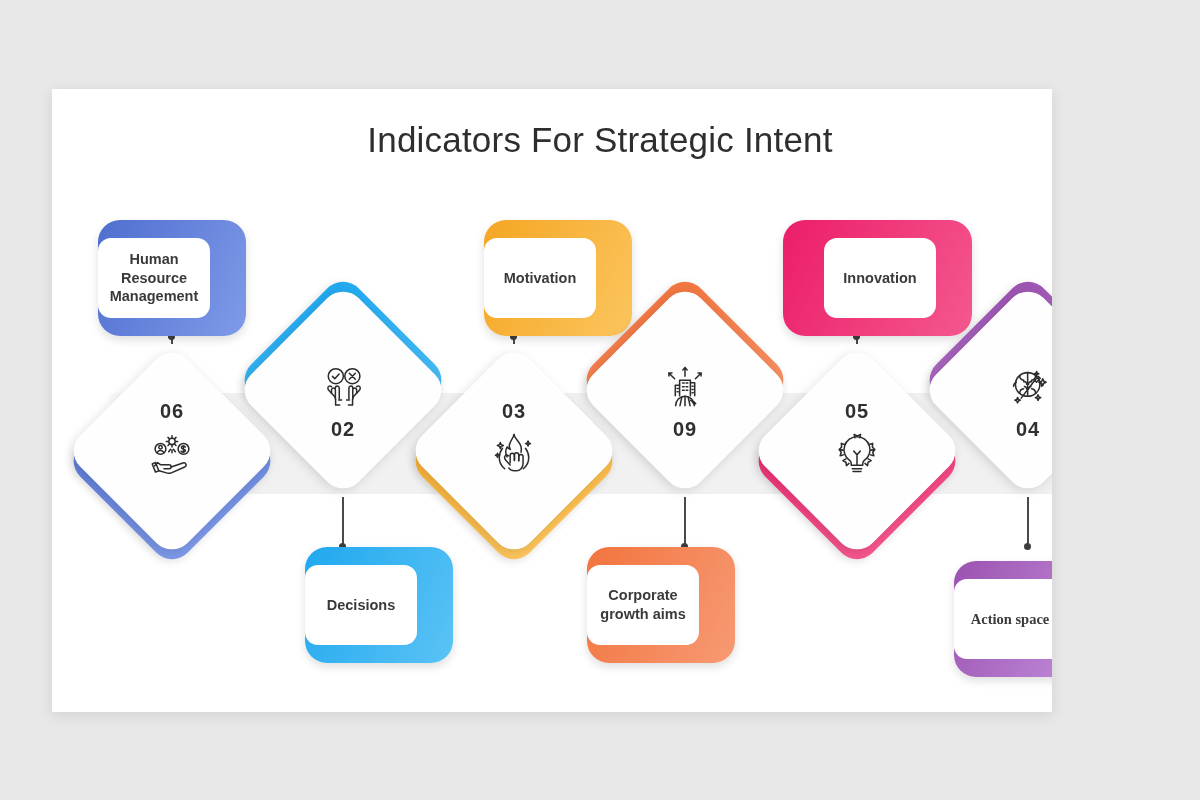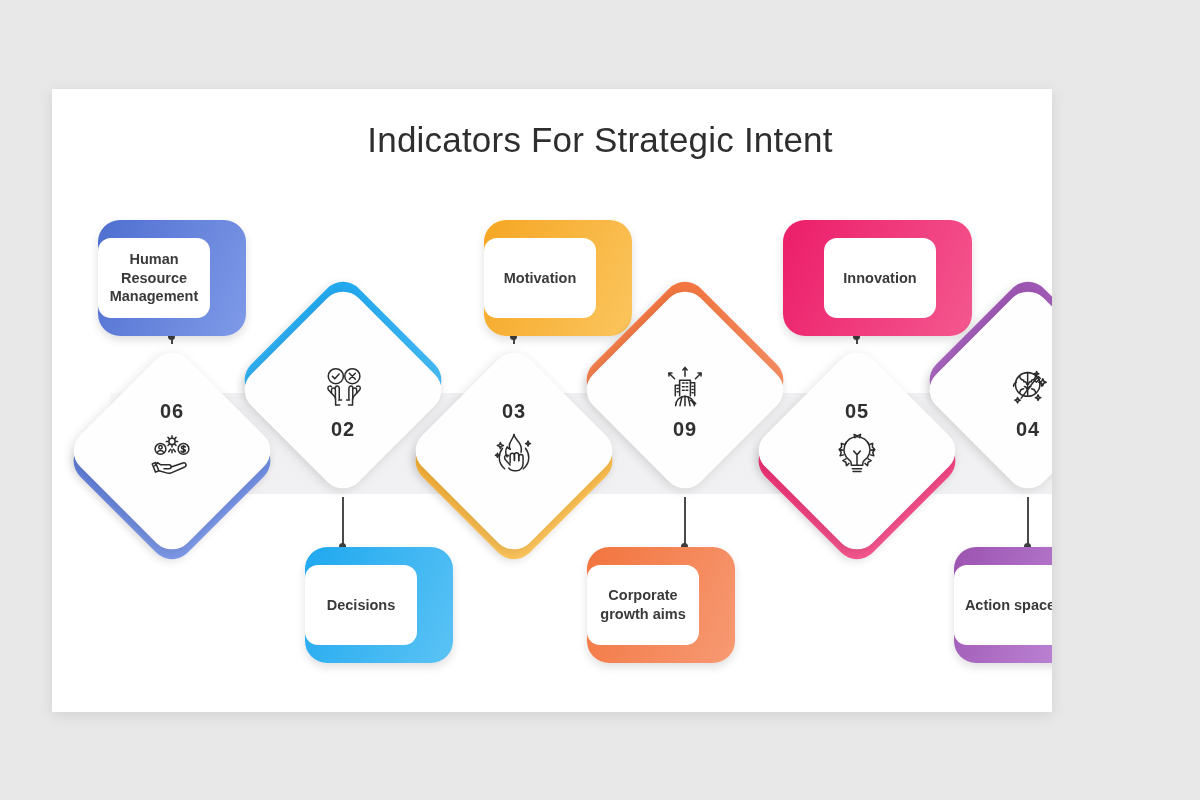--- a/index.html
+++ b/index.html
@@ -304,21 +304,21 @@
       <path d="M51.8 26.7l4.8-.9-2.7 4.1 1.6 4.6-4.7-1.3"></path>
       <path d="M16.6 38.8l-4.3 2.3 4.3 2.4.7 4.8 3.6-3.2"></path>
       <path d="M47.4 38.8l4.3 2.3-4.3 2.4-.7 4.8-3.6-3.2"></path>
     </svg>
           </div>
         </div>
       </div>
       <div class="connector up" style="left: 975.2px; top: 408px; height: 50px;">
         <div class="knob"></div>
       </div>
-      <div class="card" style="left: 902px; top: 458px; background: linear-gradient(115deg, rgb(155, 82, 176) 0%, rgb(196, 144, 221) 100%);">
+      <div class="card" style="left: 902px; top: 472px; background: linear-gradient(115deg, rgb(155, 82, 176) 0%, rgb(196, 144, 221) 100%); font-family: Liberation Serif, serif;">
         <div class="inner">Action space</div>
       </div>
       <div class="diamond edge-top" style="left: 900px; top: 225px;">
         <div class="edge" style="background: linear-gradient(115deg, rgb(155, 82, 176) 0%, rgb(196, 144, 221) 100%);"></div>
         <div class="face"></div>
         <div class="content">
           <div class="dnum">04</div>
           <div class="dicon">
     <svg viewBox="0 0 64 64" fill="none" stroke="#2b2b2b" stroke-width="2.1" stroke-linecap="round" stroke-linejoin="round">
       <path d="M31.5 12c-9.4 0-17 7.4-17 16.5S22.1 45 31.5 45 48.5 37.6 48.5 28.5 40.9 12 31.5 12z"></path>

